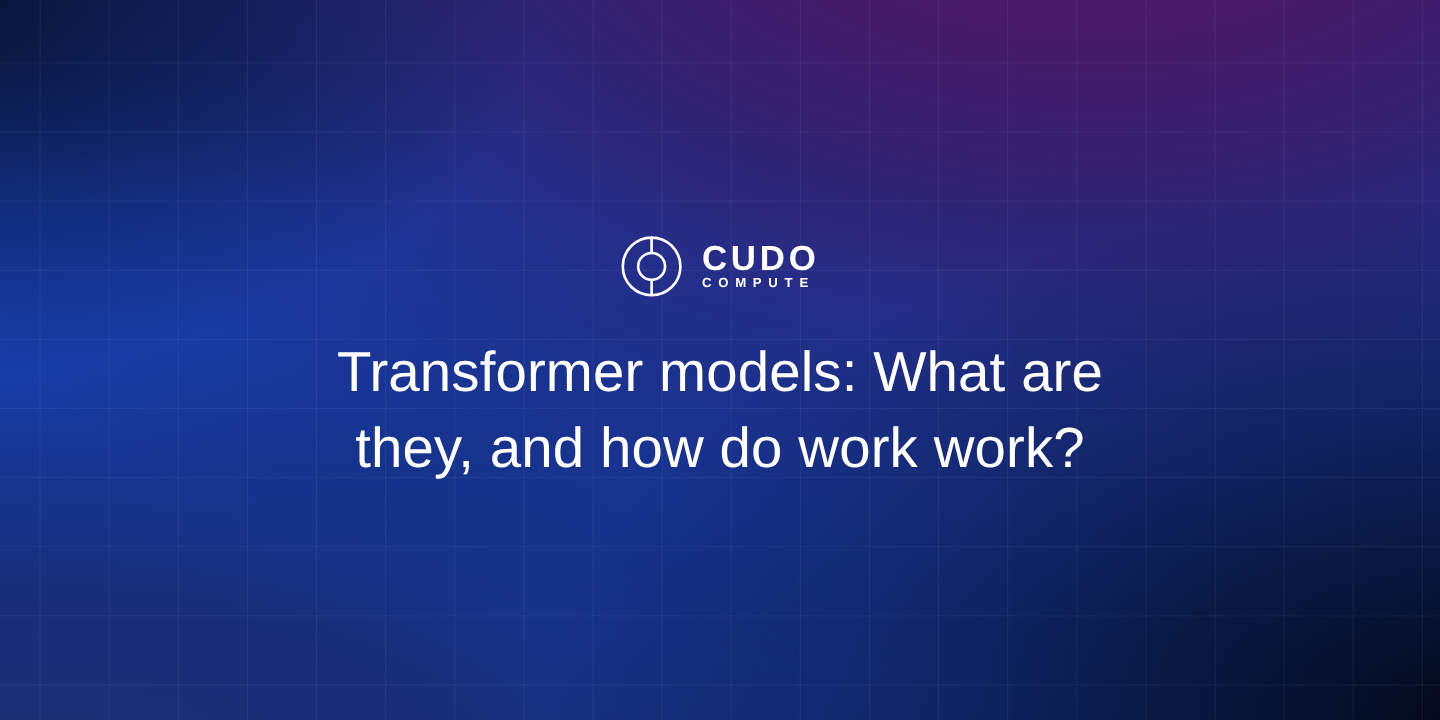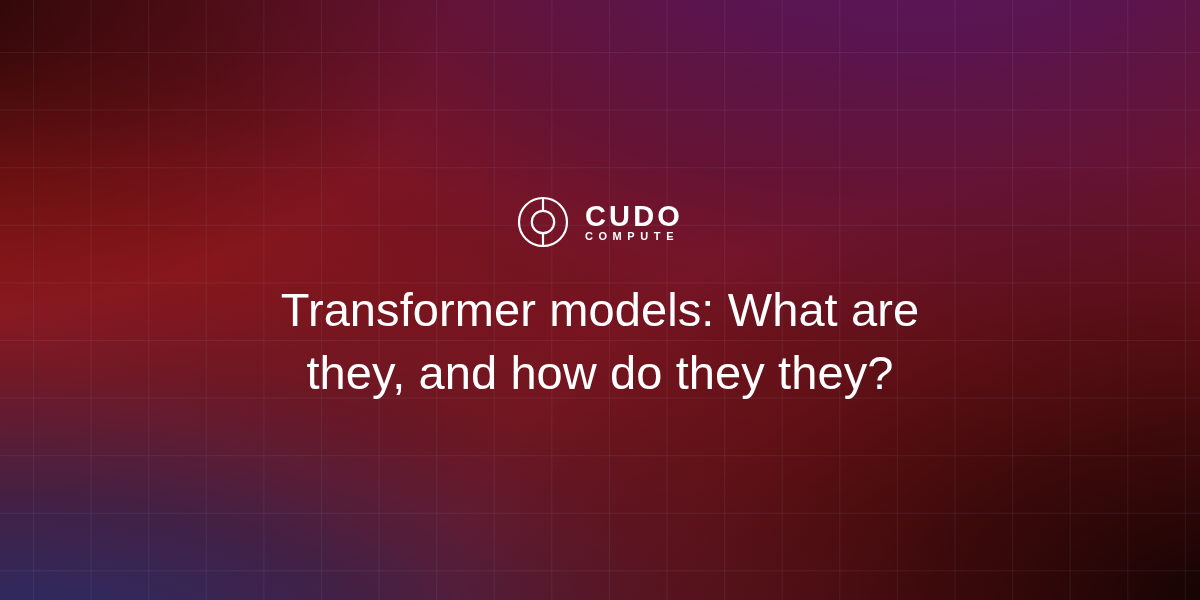--- a/index.html
+++ b/index.html
@@ -7,21 +7,21 @@
     margin: 0;
     padding: 0;
     background: #000;
   }
 
   #banner {
     position: relative;
     width: 1200px;
     height: 600px;
     overflow: hidden;
-    background-color: #b91c1c;
+    background-color: #1d4ed8;
     font-family: "Liberation Sans", sans-serif;
     -webkit-font-smoothing: antialiased;
   }
 
   
   .bg-layer {
     position: absolute;
     inset: 0;
     pointer-events: none;
   }
@@ -156,17 +156,17 @@
         <line x1="26" y1="37.2" x2="26" y2="50" stroke="#ffffff" stroke-width="2.2"></line>
       </svg>
 
       <div class="wordmark">
         <div class="wordmark-primary">CUDO</div>
         <div class="wordmark-secondary">COMPUTE</div>
       </div>
 
     </div>
 
-    <h1 class="headline">Transformer models: What are they, and how do they they?</h1>
+    <h1 class="headline">Transformer models: What are they, and how do work work?</h1>
 
   </div>
 
 </div>
 
 </body></html>

